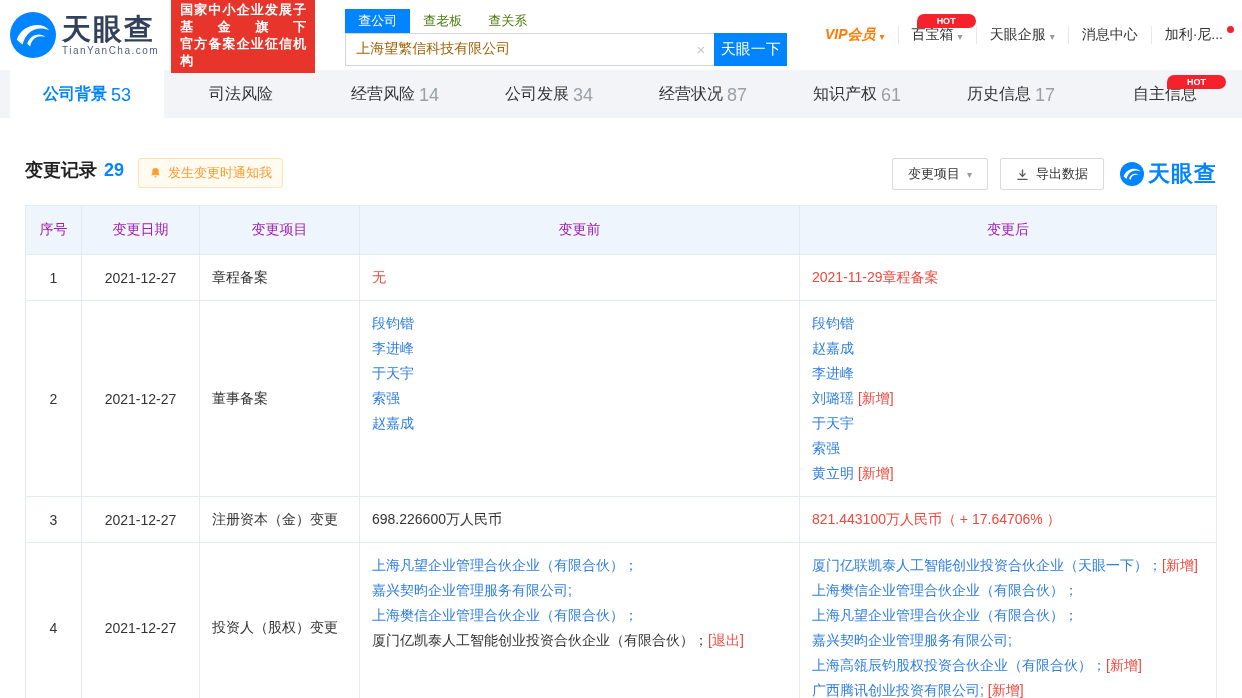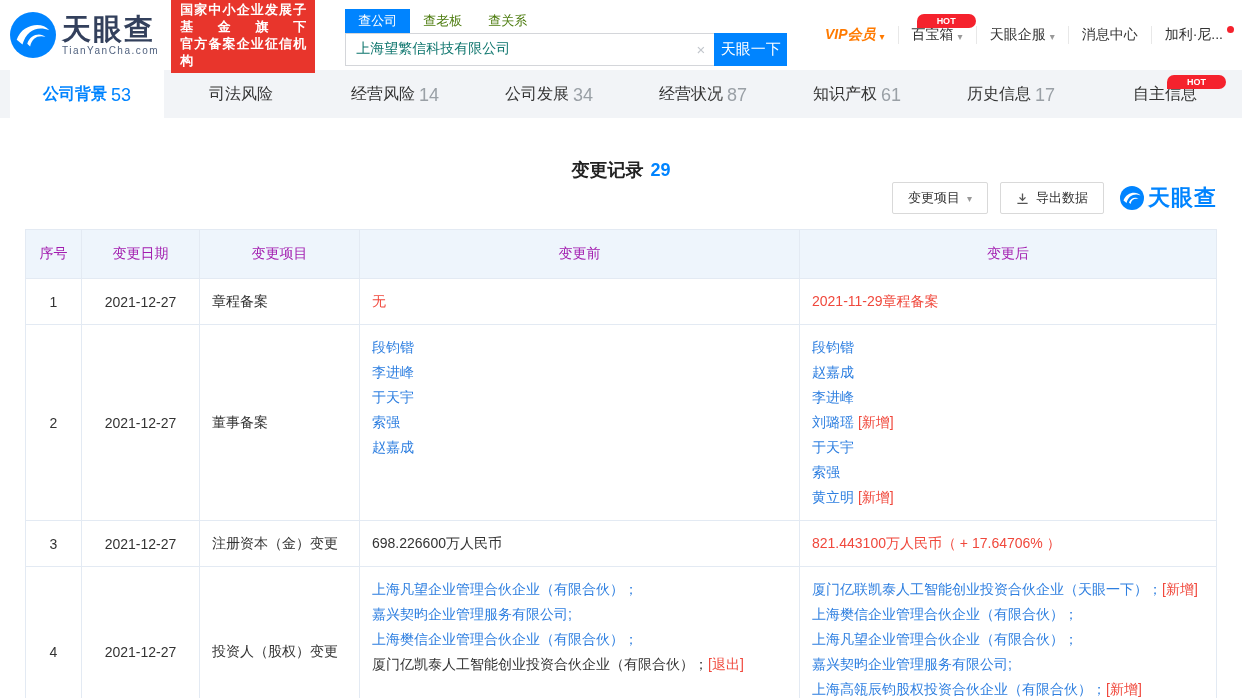--- a/index.html
+++ b/index.html
@@ -15,21 +15,21 @@
   .logo-name { font-size:29px; font-weight:bold; color:#33405c; letter-spacing:2px; line-height:30px; }
   .logo-sub { font-size:10px; color:#51627f; letter-spacing:1.5px; margin-top:1px; }
   .gov-badge { margin-left:12px; background:#e8352c; color:#fff; font-size:13px; font-weight:bold;
     padding:4px 9px; line-height:17px; width:144px; flex:0 0 auto; }
   .gov-badge div { text-align:justify; text-align-last:justify; }
   .search-module { margin-left:30px; width:442px; flex:0 0 auto; margin-top:4px; }
   .search-tabs { display:flex; }
   .search-tab { font-size:13px; padding:3px 13px; color:#4d7c0f; cursor:pointer; }
   .search-tab.active { background:#0084ff; color:#fff; }
   .search-box { display:flex; border:1px solid #d4d6da; height:33px; align-items:stretch; }
-  .search-box input { flex:1; border:none; outline:none; padding:0 10px; font-size:14px; color:#0f766e;
+  .search-box input { flex:1; border:none; outline:none; padding:0 10px; font-size:14px; color:#a16207;
     font-family:inherit; min-width:0; }
   .clear-icon { align-self:center; color:#c2c6cc; font-size:15px; padding:0 10px; cursor:pointer; }
   .search-button { width:73px; background:#0084ff; color:#fff; border:none; font-size:15px;
     font-family:inherit; cursor:pointer; margin:-1px; }
   .header-right { margin-left:auto; display:flex; align-items:center; padding-right:6px; }
   .menu-item { position:relative; display:flex; align-items:center; gap:4px; padding:0 13px;
     font-size:14px; color:#333; cursor:pointer; white-space:nowrap; }
   .menu-item + .menu-item { border-left:1px solid #e8e8e8; }
   .menu-item.orange { color:#ff7a00; font-weight:bold; font-style:italic; }
   .caret { font-size:10px; color:#999; margin-top:2px; }
@@ -41,21 +41,21 @@
   
   .main-tabs { display:flex; height:48px; background:#f2f4f7; padding-left:10px; }
   .main-tab { flex:1; display:flex; align-items:center; justify-content:center; gap:4px;
     font-size:16px; color:#333; cursor:pointer; position:relative; }
   .main-tab.active { background:#fff; color:#0084ff; font-weight:bold; }
   .main-tab .count { font-size:18px; color:#9aa0a6; margin-top:3px; font-weight:normal; }
   .main-tab.active .count { color:#0084ff; }
   .tab-hot { position:absolute; top:5px; right:16px; }
   
   .content { padding:0 25px; }
-  .section-head { display:flex; align-items:center; margin-top:40px; margin-bottom:15px;flex-direction:column; }
+  .section-head { display:flex; align-items:flex-start; margin-top:40px; margin-bottom:15px; }
   .section-title { display:flex; align-items:baseline; gap:7px; font-size:18px; font-weight:bold; color:#222; }
   .count-blue { color:#0084ff; }
   .notify-btn { margin-left:14px; display:flex; align-items:center; gap:6px; background:#fffbf0;
     border:1px solid #ffe3b0; color:#ff9a2e; font-size:13px; padding:5px 10px; border-radius:3px;
     cursor:pointer; font-family:inherit; }
   .head-right { margin-left:auto; display:flex; align-items:center; }
   .ghost-btn { background:#fff; border:1px solid #d9d9d9; color:#333; font-size:13px; height:32px;
     display:flex; align-items:center; gap:7px; padding:0 15px; border-radius:2px; margin-left:12px;
     cursor:pointer; font-family:inherit; }
   .ghost-btn .caret { margin-top:1px; }
@@ -161,20 +161,27 @@
       <span class="hot-badge tab-hot">HOT</span>
     </div>
   </nav>
 
 <main class="content">
   <div class="section-head">
     <div class="section-title">
       <span>变更记录</span>
       <span class="count-blue">29</span>
     </div>
+    <button class="notify-btn">
+      <svg width="13" height="13" viewBox="0 0 24 24" fill="#ffa02e">
+        <path d="M12 2a6 6 0 0 0-6 6v3.8L4.2 15h15.6L18 11.8V8a6 6 0 0 0-6-6z"></path>
+        <path d="M9.8 17a2.2 2.2 0 0 0 4.4 0z"></path>
+      </svg>
+      <span>发生变更时通知我</span>
+    </button>
     <div class="head-right">
       <button class="ghost-btn">
         <span>变更项目</span>
         <span class="caret">▾</span>
       </button>
       <button class="ghost-btn">
         <svg width="13" height="13" viewBox="0 0 14 14" fill="none" stroke="#555" stroke-width="1.4">
           <path d="M7 1.5v7M3.8 5.8 7 9l3.2-3.2M1.5 12.2h11"></path>
         </svg>
         <span>导出数据</span>

